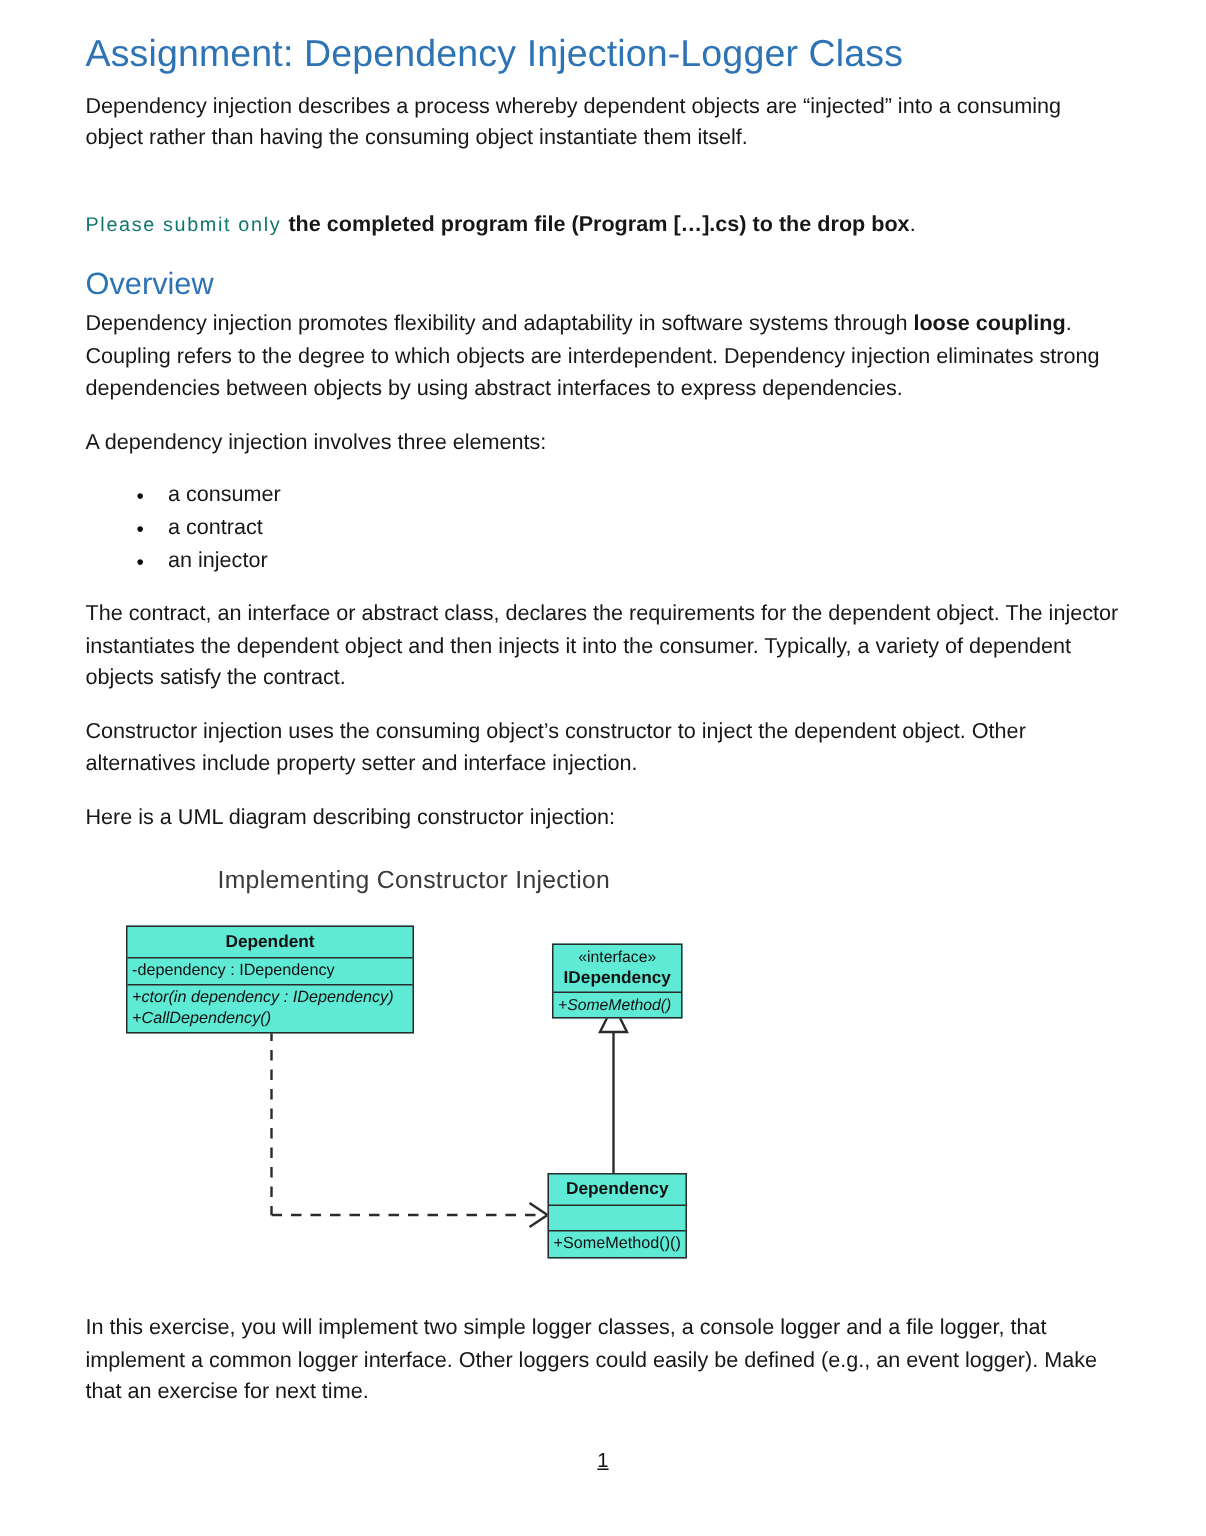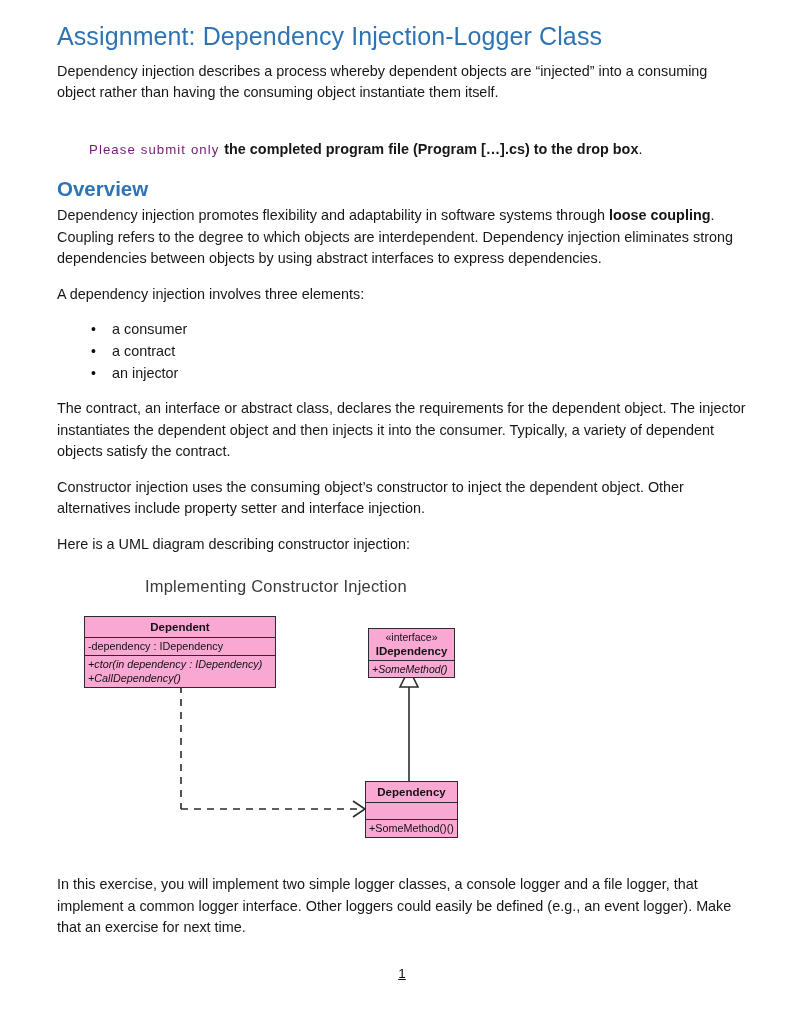--- a/index.html
+++ b/index.html
@@ -37,21 +37,21 @@
     font-size: 25px;
     font-weight: 400;
     color: #2e74b5;
     margin: 0 0 9px 0;
     line-height: 1.18;
     letter-spacing: 0.1px;
   }
   h2.section-heading {
     font-family: "Liberation Sans", sans-serif;
     font-size: 20.5px;
-    font-weight: 700;
+    font-weight: 400;
     color: #2e74b5;
     margin: 16px 0 4px 0;
     line-height: 1.2;
   }
 
   
   p.body-para {
     font-size: 14.4px;
     line-height: 21.5px;
     margin: 0 0 14px 0;
@@ -60,22 +60,21 @@
   }
   p.body-para.tight {
     margin-bottom: 11px;
   }
   .bold {
     font-weight: bold;
   }
   .spaced-lead {
     letter-spacing: 1.1px;
     font-size: 13.2px;
-    color: #701a75;
-    margin-left: 32px;
+    color: #0f766e;
   }
 
   
   ul.bullet-list {
     list-style: none;
     margin: 6px 0 14px 0;
     padding: 0;
   }
   ul.bullet-list li {
     position: relative;
@@ -114,21 +113,21 @@
   .uml-svg {
     position: absolute;
     left: 0;
     top: 0;
     width: 690px;
     height: 305px;
   }
   .uml-box {
     position: absolute;
     border: 1.4px solid #2b2b2b;
-    background: #f9a8d4;
+    background: #5eead4;
     box-sizing: border-box;
   }
   .uml-row {
     border-bottom: 1.4px solid #2b2b2b;
     box-sizing: border-box;
     padding: 1px 3px;
     font-size: 11px;
     line-height: 14px;
     color: #111111;
     white-space: nowrap;

